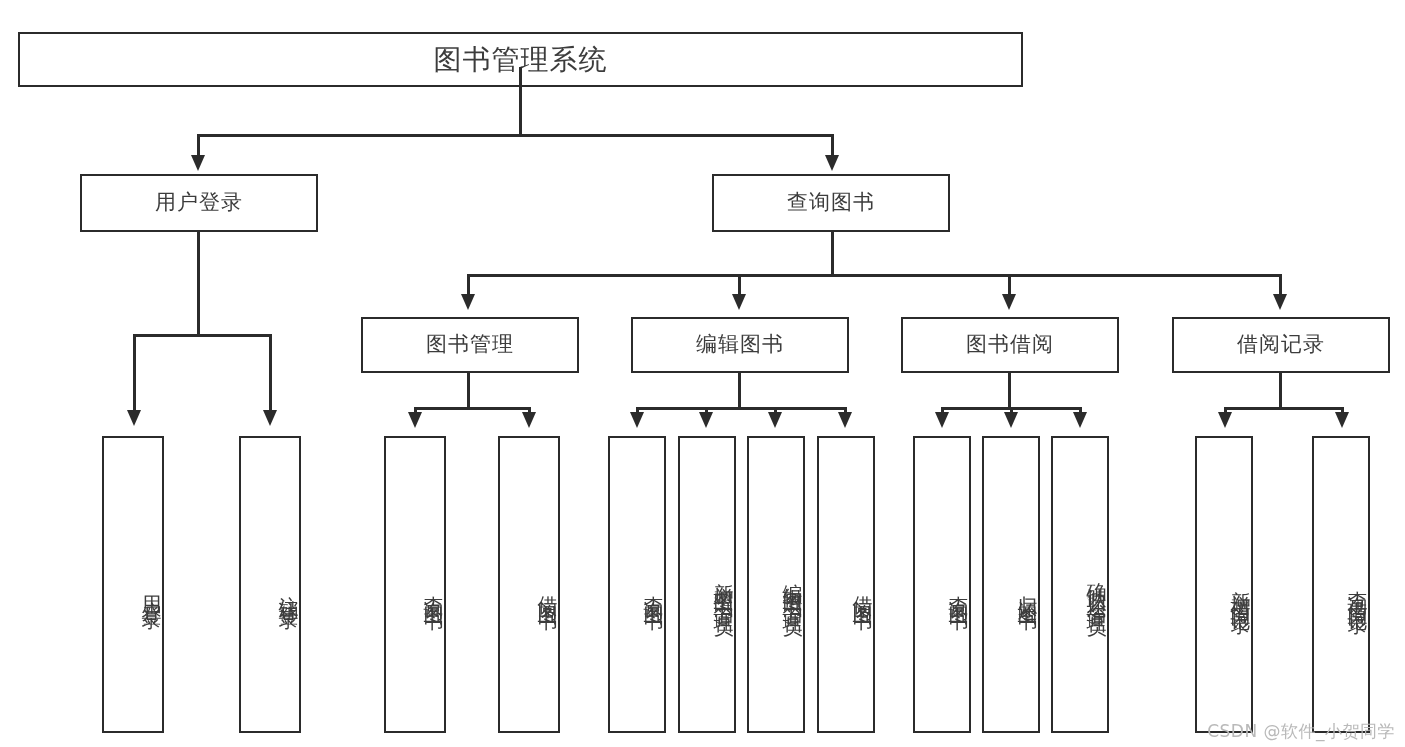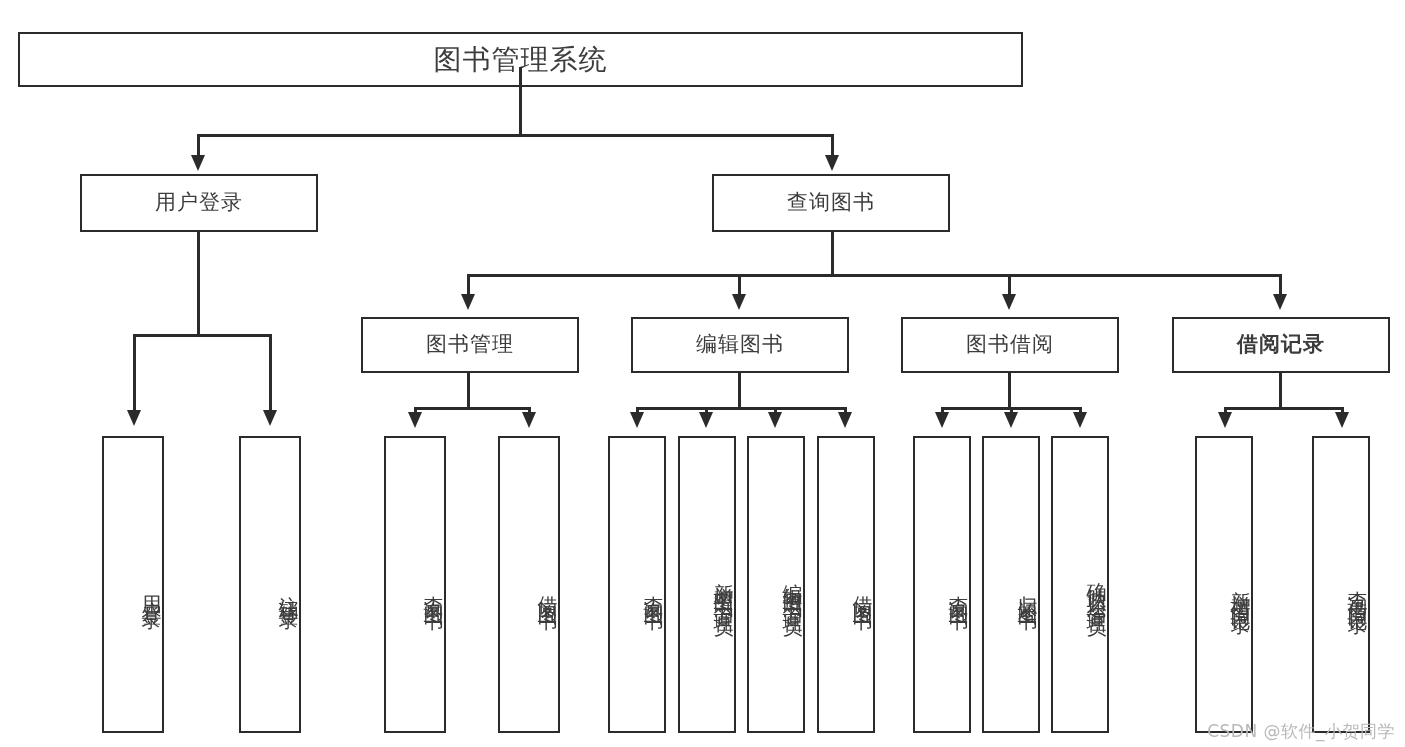--- a/index.html
+++ b/index.html
@@ -117,21 +117,21 @@
   <div class="edge vline" style="left:738px; top:274px; height:22px;"></div>
   <div class="arrow" style="left:732px; top:294px;"></div>
   <div class="edge vline" style="left:1008px; top:274px; height:22px;"></div>
   <div class="arrow" style="left:1002px; top:294px;"></div>
   <div class="edge vline" style="left:1279px; top:274px; height:22px;"></div>
   <div class="arrow" style="left:1273px; top:294px;"></div>
 
   <div class="node horiz" style="left:361px; top:317px; width:218px; height:56px;">图书管理</div>
   <div class="node horiz" style="left:631px; top:317px; width:218px; height:56px;">编辑图书</div>
   <div class="node horiz" style="left:901px; top:317px; width:218px; height:56px;">图书借阅</div>
-  <div class="node horiz" style="left:1172px; top:317px; width:218px; height:56px;font-weight:bold;">借阅记录</div>
+  <div class="node horiz" style="left:1172px; top:317px; width:218px; height:56px;">借阅记录</div>
 
   <div class="edge vline" style="left:467px; top:373px; height:36px;"></div>
   <div class="edge hline" style="left:414px; top:407px; width:114px;"></div>
   <div class="edge vline" style="left:414px; top:407px; height:10px;"></div>
   <div class="arrow" style="left:408px; top:412px;"></div>
   <div class="edge vline" style="left:528px; top:407px; height:10px;"></div>
   <div class="arrow" style="left:522px; top:412px;"></div>
 
   <div class="edge vline" style="left:738px; top:373px; height:36px;"></div>
   <div class="edge hline" style="left:636px; top:407px; width:208px;"></div>

